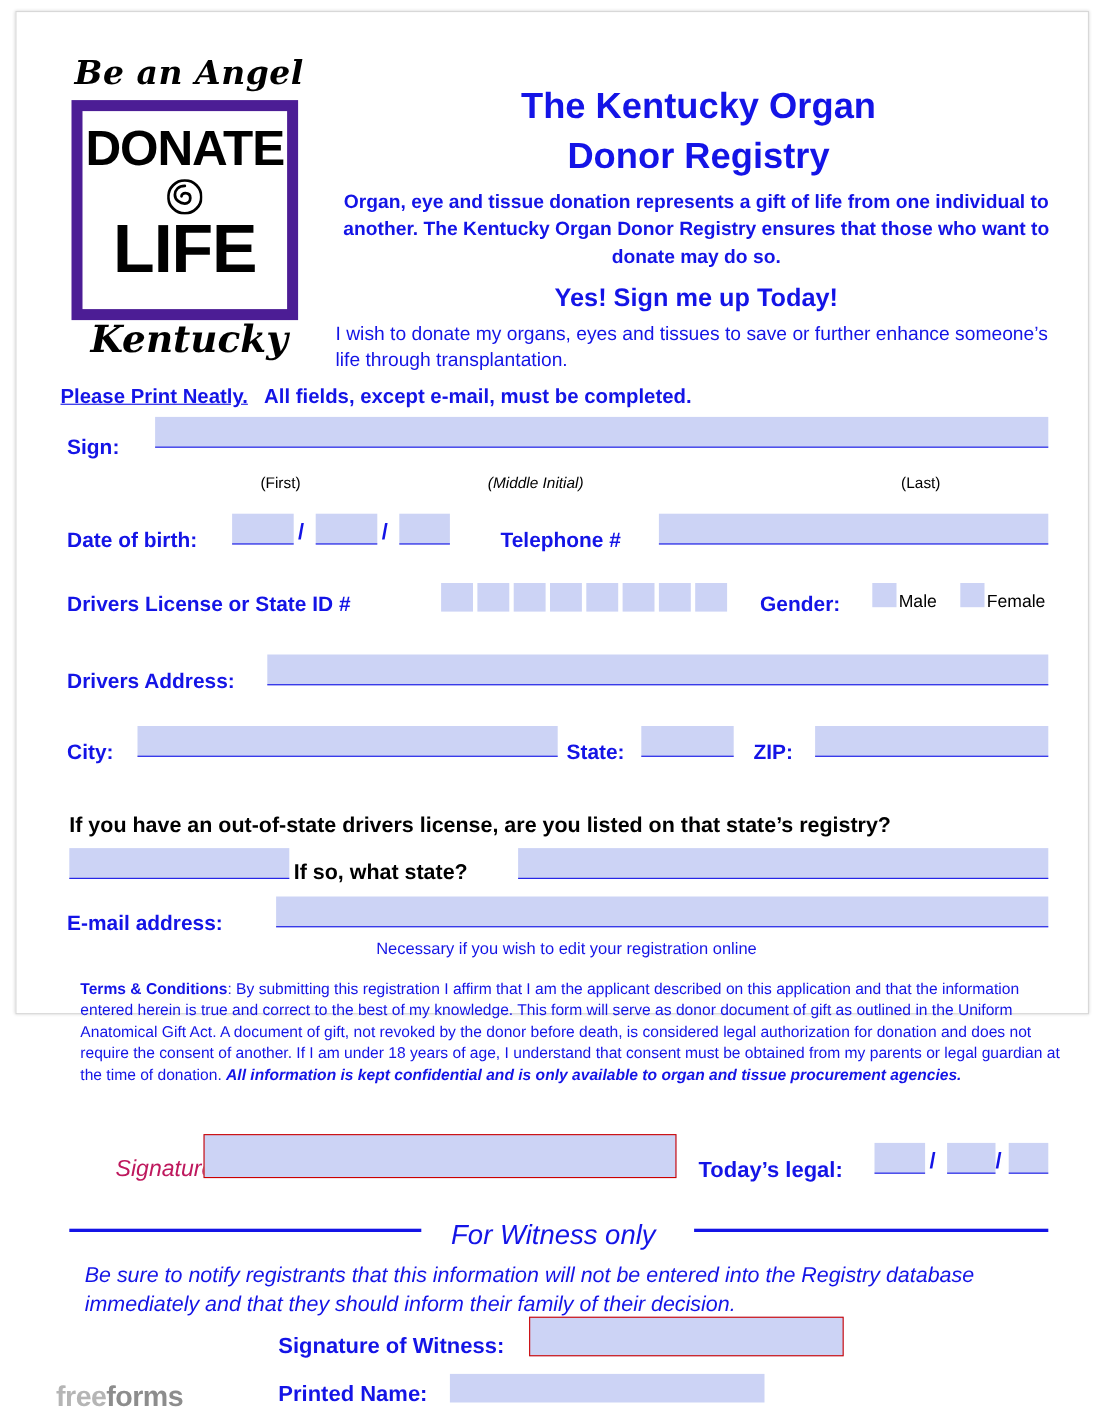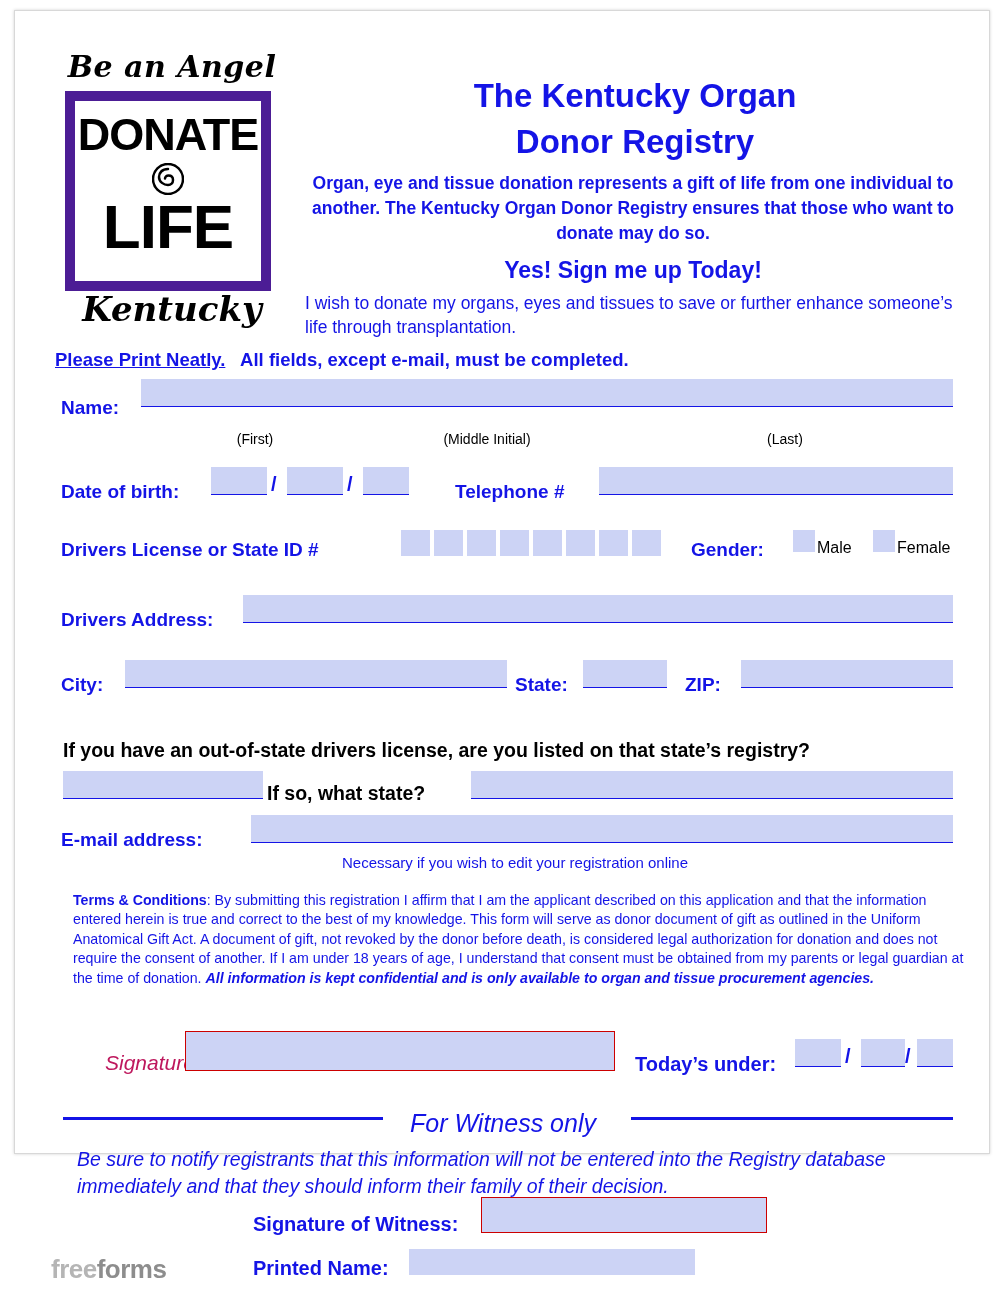--- a/index.html
+++ b/index.html
@@ -15,21 +15,21 @@
     width: 1008px;
     height: 1296px;
     background: #ffffff;
     overflow: hidden;
   }
   .sheet {
     position: absolute;
     left: 14px;
     top: 10px;
     width: 976px;
-    height: 1144px;
+    height: 912px;
     background: #ffffff;
     border: 1px solid #d8d8d8;
     box-shadow: 0 0 3px rgba(0,0,0,0.18);
     box-sizing: border-box;
   }
 
   
   .logo-wrap {
     position: absolute;
     left: 42px;
@@ -310,25 +310,25 @@
     <div class="intro">Organ, eye and tissue donation represents a gift of life from one individual to another. The Kentucky Organ Donor Registry ensures that those who want to donate may do so.</div>
     <div class="yes-line">Yes! Sign me up Today!</div>
     <div class="wish">I wish to donate my organs, eyes and tissues to save or further enhance someone’s life through transplantation.</div>
 
     <div class="print-neatly">
       <span class="u">Please Print Neatly.</span>
       <span>&nbsp;</span>
       <span>All fields, except e-mail, must be completed.</span>
     </div>
 
-    <div class="lbl" style="left:46px; top:386px;">Name:</div>
+    <div class="lbl" style="left:46px; top:386px;">Sign:</div>
     <input class="fld" style="left: 126px; top: 368px; width: 812px;" value="">
     <div class="small-lbl" style="left:170px; top:420px; width:140px;">(First)</div>
-    <div class="small-lbl" style="left:382px; top:420px; width:180px;">(Middle Initial)</div>
-    <div class="small-lbl" style="left:700px; top:420px; width:140px;">(Last)</div>
+    <div class="small-lbl" style="left:382px; top:420px; width:180px;font-style:italic;">(Middle Initial)</div>
+    <div class="small-lbl" style="left:700px; top:420px; width:140px;text-align:right;">(Last)</div>
 
     <div class="lbl" style="left:46px; top:470px;">Date of birth:</div>
     <input class="fld" style="left: 196px; top: 456px; width: 56px;" value="">
     <div class="slash" style="left:256px; top:462px;">/</div>
     <input class="fld" style="left: 272px; top: 456px; width: 56px;" value="">
     <div class="slash" style="left:332px; top:462px;">/</div>
     <input class="fld" style="left: 348px; top: 456px; width: 46px;" value="">
 
     <div class="lbl" style="left:440px; top:470px;">Telephone #</div>
     <input class="fld" style="left: 584px; top: 456px; width: 354px;" value="">
@@ -367,21 +367,21 @@
     <div class="lbl" style="left:46px; top:818px;">E-mail address:</div>
     <input class="fld" style="left: 236px; top: 804px; width: 702px;" value="">
     <div class="note" style="left:40px; top:843px; width:920px;">Necessary if you wish to edit your registration online</div>
 
     <div class="terms">
       <b>Terms &amp; Conditions</b><span>: By submitting this registration I affirm that I am the applicant described on this application and that the information entered herein is true and correct to the best of my knowledge. This form will serve as donor document of gift as outlined in the Uniform Anatomical Gift Act. A document of gift, not revoked by the donor before death, is considered legal authorization for donation and does not require the consent of another. If I am under 18 years of age, I understand that consent must be obtained from my parents or legal guardian at the time of donation. </span><i class="bi">All information is kept confidential and is only available to organ and tissue procurement agencies.</i>
     </div>
 
     <div class="italic-lbl" style="left:48px; top:1040px;">Signature:</div>
     <input class="sig-field" style="left: 170px; top: 1020px; width: 430px; height: 40px;" value="">
-    <div class="lbl" style="left:620px; top:1042px; font-size:20px;">Today’s under:</div>
+    <div class="lbl" style="left:620px; top:1042px; font-size:20px;">Today’s legal:</div>
     <input class="fld" style="left: 780px; top: 1028px; width: 46px;" value="">
     <div class="slash" style="left:830px; top:1034px;">/</div>
     <input class="fld" style="left: 846px; top: 1028px; width: 44px;" value="">
     <div class="slash" style="left:890px; top:1034px;">/</div>
     <input class="fld" style="left: 902px; top: 1028px; width: 36px;" value="">
 
     <div class="rule" style="left:48px; top:1106px; width:320px;"></div>
     <div class="rule" style="left:616px; top:1106px; width:322px;"></div>
     <div class="witness-title">For Witness only</div>
 

